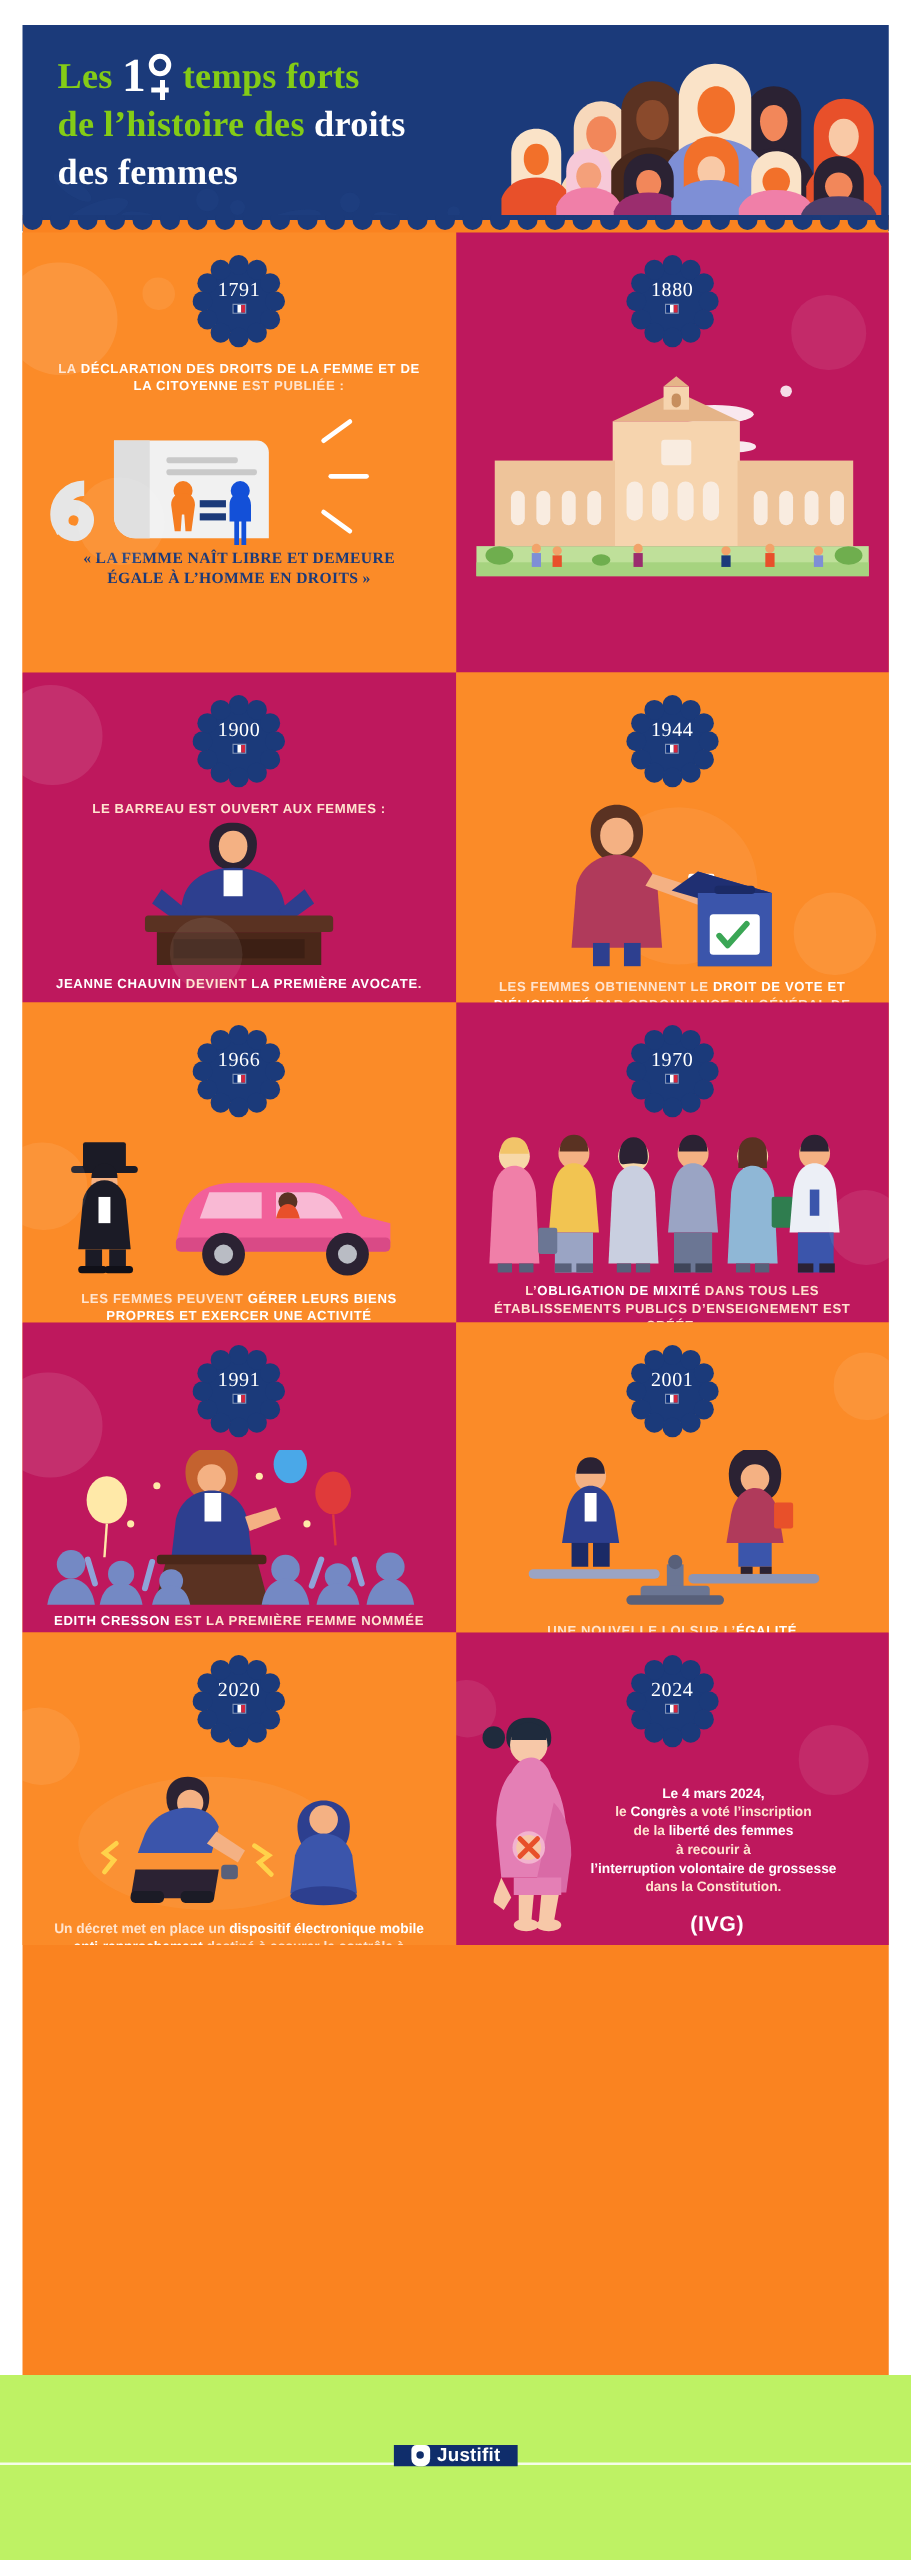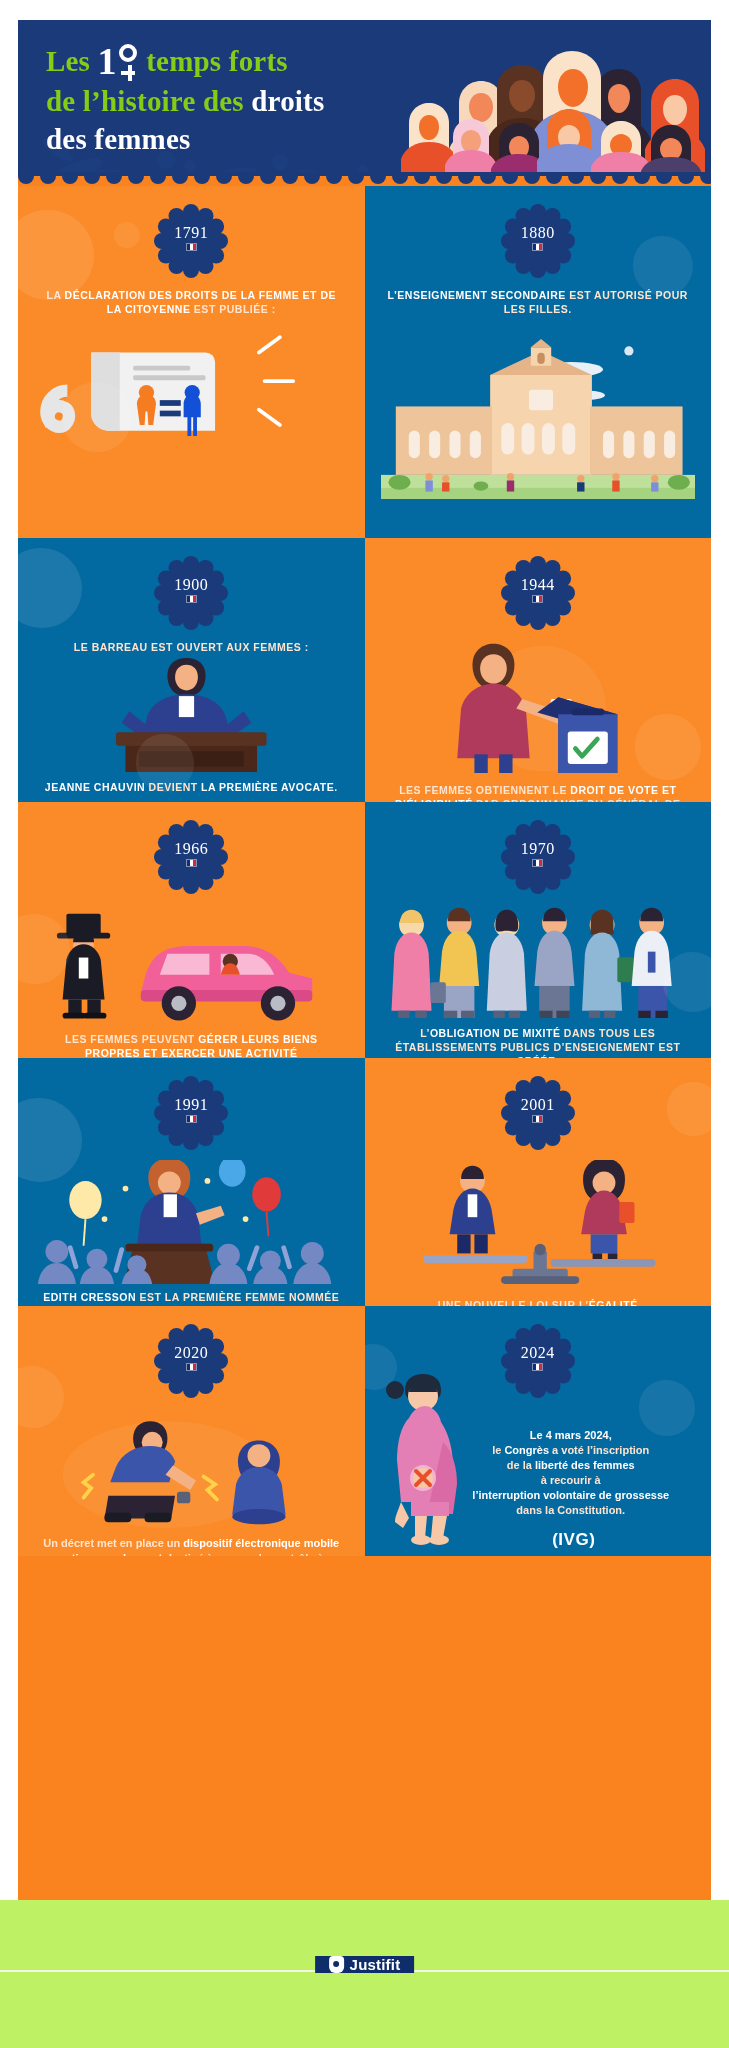--- a/index.html
+++ b/index.html
@@ -85,21 +85,21 @@
     display: grid;
     grid-template-columns: 1fr 1fr;
     grid-auto-rows: min-content;
     background: #fa8320;
   }
   .cell {
     position: relative;
     overflow: hidden;
     padding: 18px 16px 14px;
   }
-  .cell.alt { background: #0369a1; }
+  .cell.alt { background: #be185d; }
   .cell.base { background: #fb8b28; }
 
   
   .blob {
     position: absolute; border-radius: 48% 52% 50% 50%;
     background: rgba(255,255,255,.10);
     pointer-events: none;
   }
   .blob.b2 { background: rgba(255,255,255,.08); }
 
@@ -363,20 +363,24 @@
           <path d="M157 86c0-6 4-10 9-10s9 4 9 10v14h-4v20h-4v-20h-2v20h-4v-20h-4z" fill="#1350d8"></path>
           <rect x="132" y="82" width="22" height="6" fill="#1b3a7a"></rect>
           <rect x="132" y="93" width="22" height="6" fill="#1b3a7a"></rect>
         </g>
         <g stroke="#ffffff" stroke-width="4" stroke-linecap="round">
           <line x1="236" y1="32" x2="258" y2="16"></line>
           <line x1="242" y1="62" x2="272" y2="62"></line>
           <line x1="236" y1="92" x2="258" y2="108"></line>
         </g>
       </svg>
+      <div class="quote" style="margin-top:2px">
+        <span>« LA FEMME NAÎT LIBRE ET DEMEURE</span><br>
+        <span>ÉGALE À L’HOMME EN DROITS »</span>
+      </div>
     </div>
 
     <div class="cell alt" style="height:352px">
       <div class="blob b2" style="width:60px;height:60px;right:18px;top:50px"></div>
       <div class="badge">
         <svg viewBox="0 0 74 74">
             <g fill="#1b3a7a">
               <circle cx="37" cy="37" r="26"></circle>
           <circle cx="37" cy="8" r="8"></circle>
               <circle cx="51.5" cy="11.9" r="8"></circle>
@@ -391,23 +395,20 @@
               <circle cx="11.9" cy="22.5" r="8"></circle>
               <circle cx="22.5" cy="11.9" r="8"></circle>
             </g>
           </svg>
         <span class="yr">1880</span>
         <span class="flag">
             <span class="f1"></span>
             <span class="f2"></span>
             <span class="f3"></span>
           </span>
-      </div>
-      <div class="caption">
-        <b>L’ENSEIGNEMENT SECONDAIRE</b><span> EST AUTORISÉ POUR LES FILLES.</span>
       </div>
       <svg class="art" viewBox="0 0 340 190" style="margin-top:22px">
         <circle cx="268" cy="14" r="5" fill="#fff" opacity=".85"></circle>
         <ellipse cx="206" cy="34" rx="34" ry="8" fill="#fff" opacity=".9"></ellipse>
         <ellipse cx="186" cy="56" rx="26" ry="6" fill="#fff" opacity=".9"></ellipse>
         <ellipse cx="224" cy="62" rx="18" ry="5" fill="#fff" opacity=".9"></ellipse>
 
         <rect x="118" y="40" width="110" height="108" fill="#f6d4ae"></rect>
         <rect x="16" y="74" width="104" height="74" fill="#eec49a"></rect>
         <rect x="226" y="74" width="100" height="74" fill="#eec49a"></rect>

